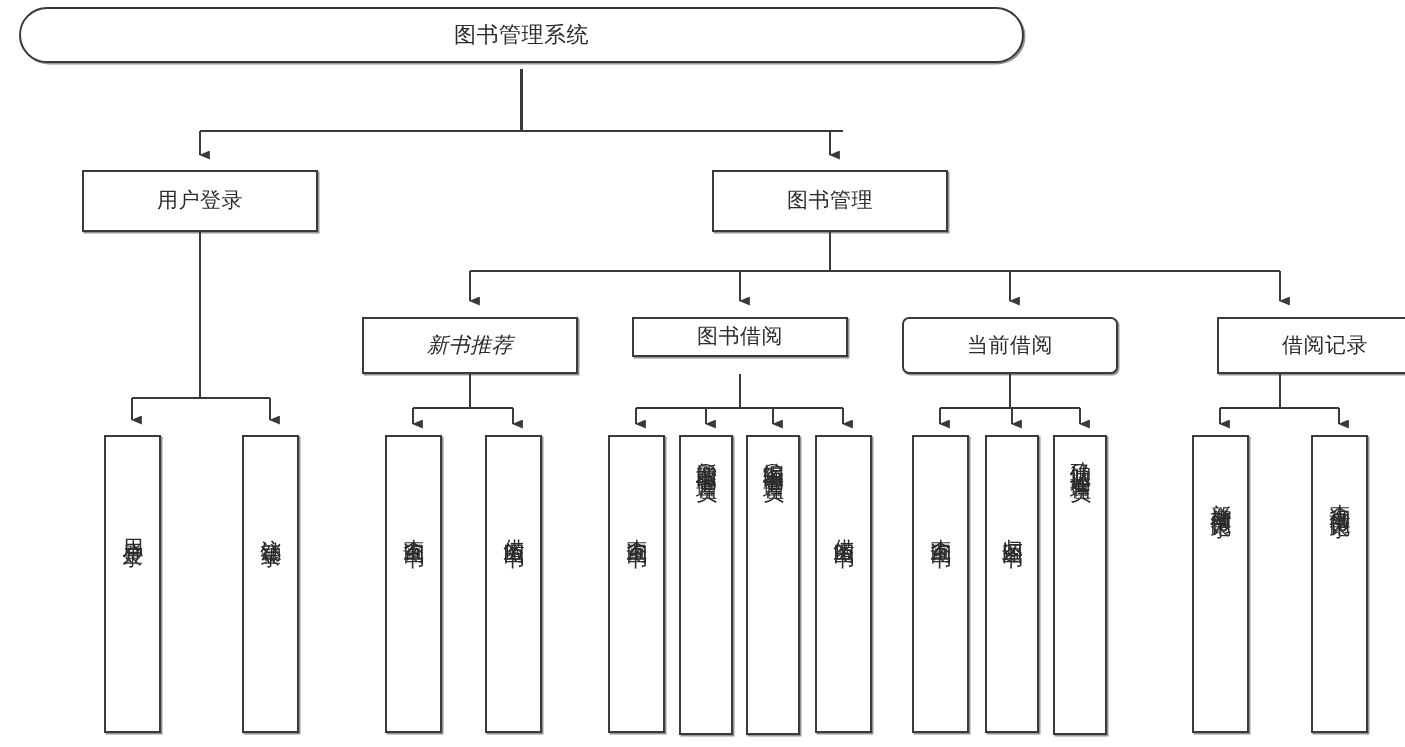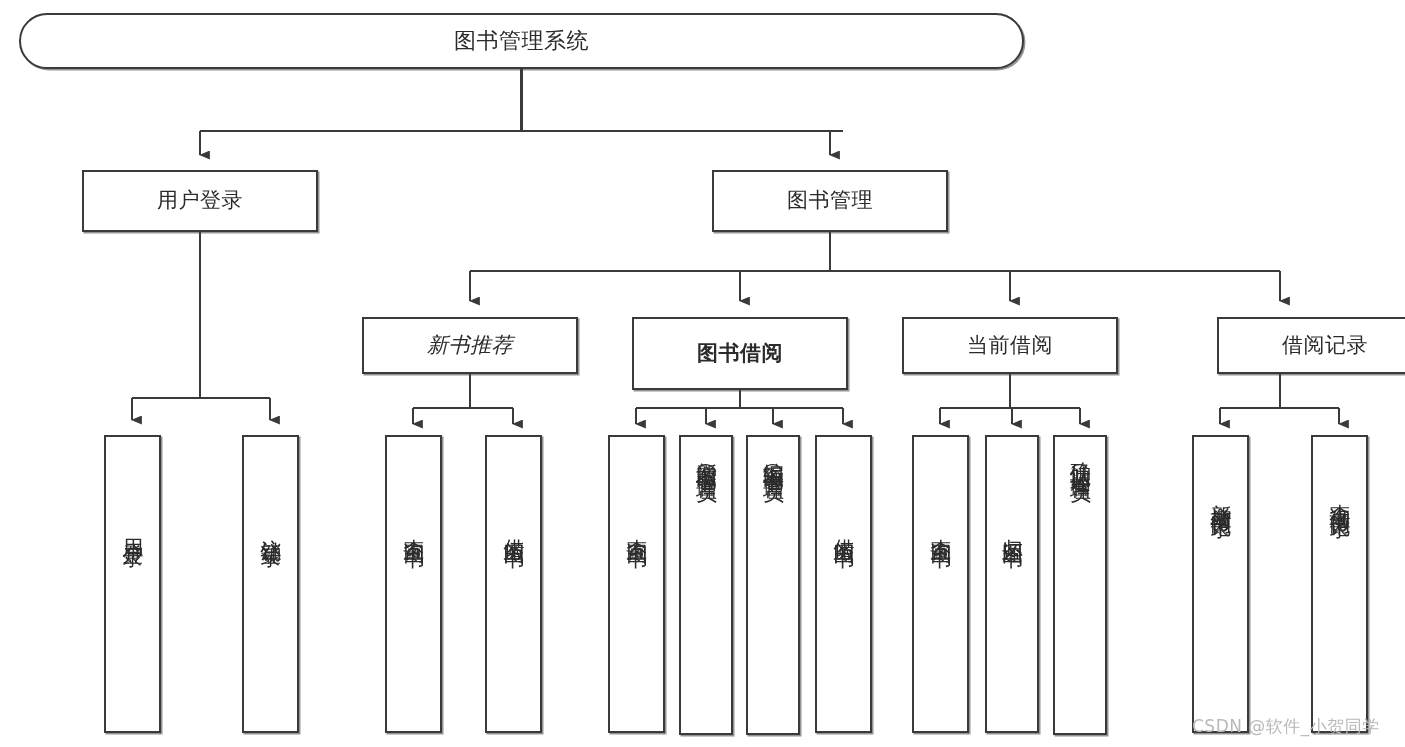--- a/index.html
+++ b/index.html
@@ -116,38 +116,38 @@
       <path d="M 1012 408 L 1012 424" marker-end="url(#arrow)"></path>
       <path d="M 1080 408 L 1080 424" marker-end="url(#arrow)"></path>
 
       <path d="M 1280 374 L 1280 408"></path>
       <path d="M 1220 408 L 1339 408"></path>
       <path d="M 1220 408 L 1220 424" marker-end="url(#arrow)"></path>
       <path d="M 1339 408 L 1339 424" marker-end="url(#arrow)"></path>
     </g>
   </svg>
 
-  <div class="node h root" style="left:19px; top:13px; width:1005px; height:56px;border-radius:28px;">
+  <div class="node h root" style="left:19px; top:7px; width:1005px; height:56px;border-radius:28px;">
     <span>图书管理系统</span>
   </div>
 
   <div class="node h" style="left:82px; top:170px; width:236px; height:62px;">
     <span>用户登录</span>
   </div>
   <div class="node h" style="left:712px; top:170px; width:236px; height:62px;text-align:center;">
     <span>图书管理</span>
   </div>
 
   <div class="node h" style="left:362px; top:317px; width:216px; height:57px;font-style:italic;">
     <span>新书推荐</span>
   </div>
-  <div class="node h" style="left:632px; top:317px; width:216px; height:73px;font-weight:bold;">
+  <div class="node h" style="left:632px; top:317px; width:216px; height:40px;">
     <span>图书借阅</span>
   </div>
-  <div class="node h" style="left:902px; top:317px; width:216px; height:57px;">
+  <div class="node h" style="left:902px; top:317px; width:216px; height:57px;border-radius:7px;">
     <span>当前借阅</span>
   </div>
   <div class="node h" style="left:1172px; top:317px; width:216px; height:57px;margin-left:45px;">
     <span>借阅记录</span>
   </div>
 
   <div class="node v" style="left:104px; top:435px; width:57px; height:298px; padding-top:85px;">
     <span class="vtext">用户登录</span>
   </div>
   <div class="node v" style="left:242px; top:435px; width:57px; height:298px; padding-top:85px;">
@@ -184,17 +184,14 @@
     <span class="vtext">确认归还（管理员）</span>
   </div>
 
   <div class="node v" style="left:1192px; top:435px; width:57px; height:298px; padding-top:50px;">
     <span class="vtext">新增借阅记录</span>
   </div>
   <div class="node v" style="left:1311px; top:435px; width:57px; height:298px; padding-top:50px;">
     <span class="vtext">查询借阅记录</span>
   </div>
 
-  <div class="watermark" style="left:1192px; top:715px;">
-    <span>CSDN @软件_小贺同学</span>
-  </div>
 
 </div>
 
 </body></html>

